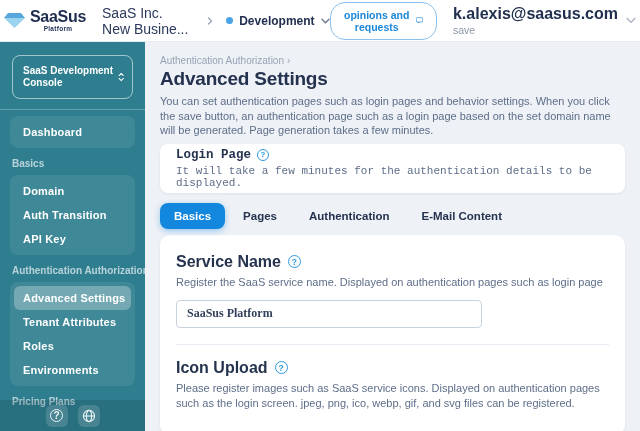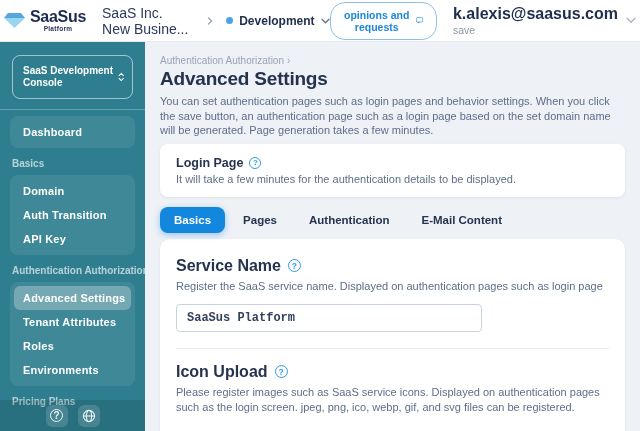--- a/index.html
+++ b/index.html
@@ -50,41 +50,41 @@
   .footer-help { font-size:10px; font-weight:700; border:1.2px solid #eaf4f6; border-radius:50%;
             width:13px; height:13px; display:flex; align-items:center; justify-content:center; }
 
   
   .main { flex:1; padding:13px 15px 0; overflow:hidden; }
   .breadcrumb { display:flex; align-items:center; gap:3px; font-size:10px; color:#99a3b5; }
   .page-title { margin-top:2px; font-size:19px; font-weight:700; color:#24324f; letter-spacing:-0.2px; }
   .page-desc { margin-top:4px; font-size:11px; line-height:14.5px; color:#5e6e89; }
 
   .card { background:#fff; border-radius:8px; box-shadow:0 1px 3px rgba(16,42,67,0.07); }
-  .login-card { margin-top:6px; padding:12px 16px; }
+  .login-card { margin-top:6px; padding:4px 16px;font-family:Liberation Mono, monospace; }
   .card-title-row { display:flex; align-items:center; gap:6px; }
   .card-title { font-size:12.5px; font-weight:700; color:#25334f; }
   .help-icon { width:12px; height:12px; border:1.2px solid #2f9be0; border-radius:50%; color:#2f9be0;
             font-size:8px; font-weight:700; display:inline-flex; align-items:center; justify-content:center;
             flex-shrink:0; }
   .login-note { margin-top:3px; font-size:11px; color:#5e6e89; }
   .login-link { margin-top:9px; display:inline-flex; align-items:center; gap:4px; color:#1b87d8;
             font-size:12px; font-weight:600; text-decoration:none; }
 
   .tabs { margin-top:10px; display:flex; align-items:center; gap:4px; }
   .tab { padding:7px 14px; font-size:11.5px; font-weight:600; color:#25334f; border-radius:8px; cursor:pointer; }
   .tab.active { background:#1386DE; color:#fff; box-shadow:0 2px 6px rgba(19,134,222,0.4); }
 
   .content-card { margin-top:6px; border-radius:10px; padding:18px 16px 0; height:200px; }
   .section-title-row { display:flex; align-items:center; gap:7px; }
   .section-title { font-size:16px; font-weight:600; color:#25334f; }
   .section-title-row .help-icon { width:13px; height:13px; font-size:8.5px; }
   .section-desc { margin-top:4px; font-size:11px; line-height:15px; color:#5e6e89; }
   .text-input { margin-top:10px; width:306px; height:28px; border:1px solid #c9d3e0; border-radius:4px;
-            padding:0 10px; font-size:12px; font-weight:600; color:#33415c; font-family:Liberation Mono, monospace; outline:none; }
+            padding:0 10px; font-size:12px; font-weight:600; color:#33415c; font-family:Liberation Serif, serif; outline:none; }
   .hr { margin-top:16px; border:none; border-top:1px solid #e7ebf1; }
   .section2 { margin-top:14px; }
 </style>
 </head>
 <body>
 
 <div class="header">
   <div class="logo">
     <svg width="21" height="17" viewBox="0 0 21 17">
       <polygon points="4,1 17,1 21,6 0,6" fill="#57a7dd"></polygon>

